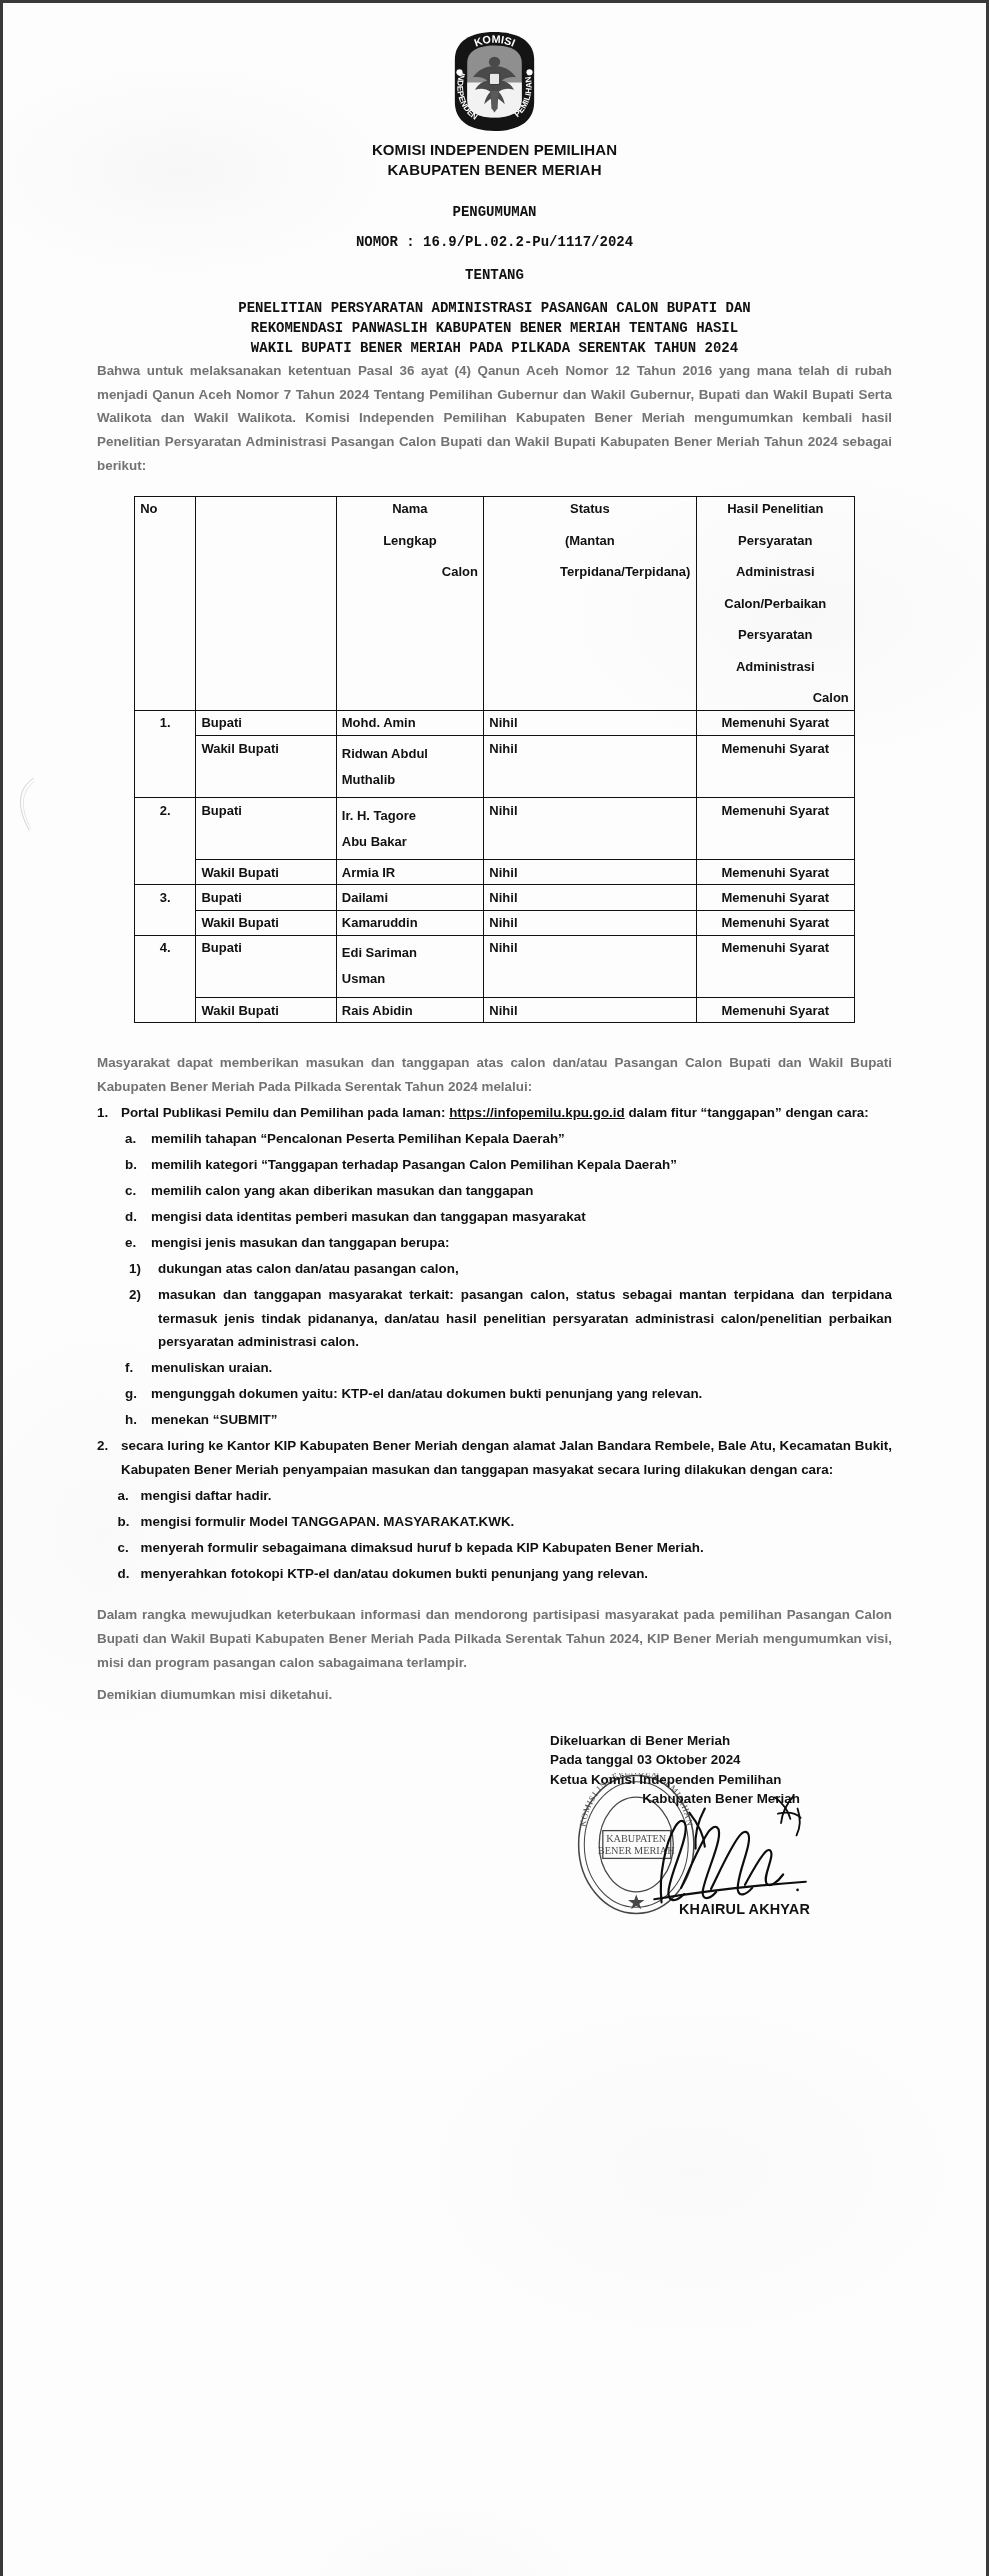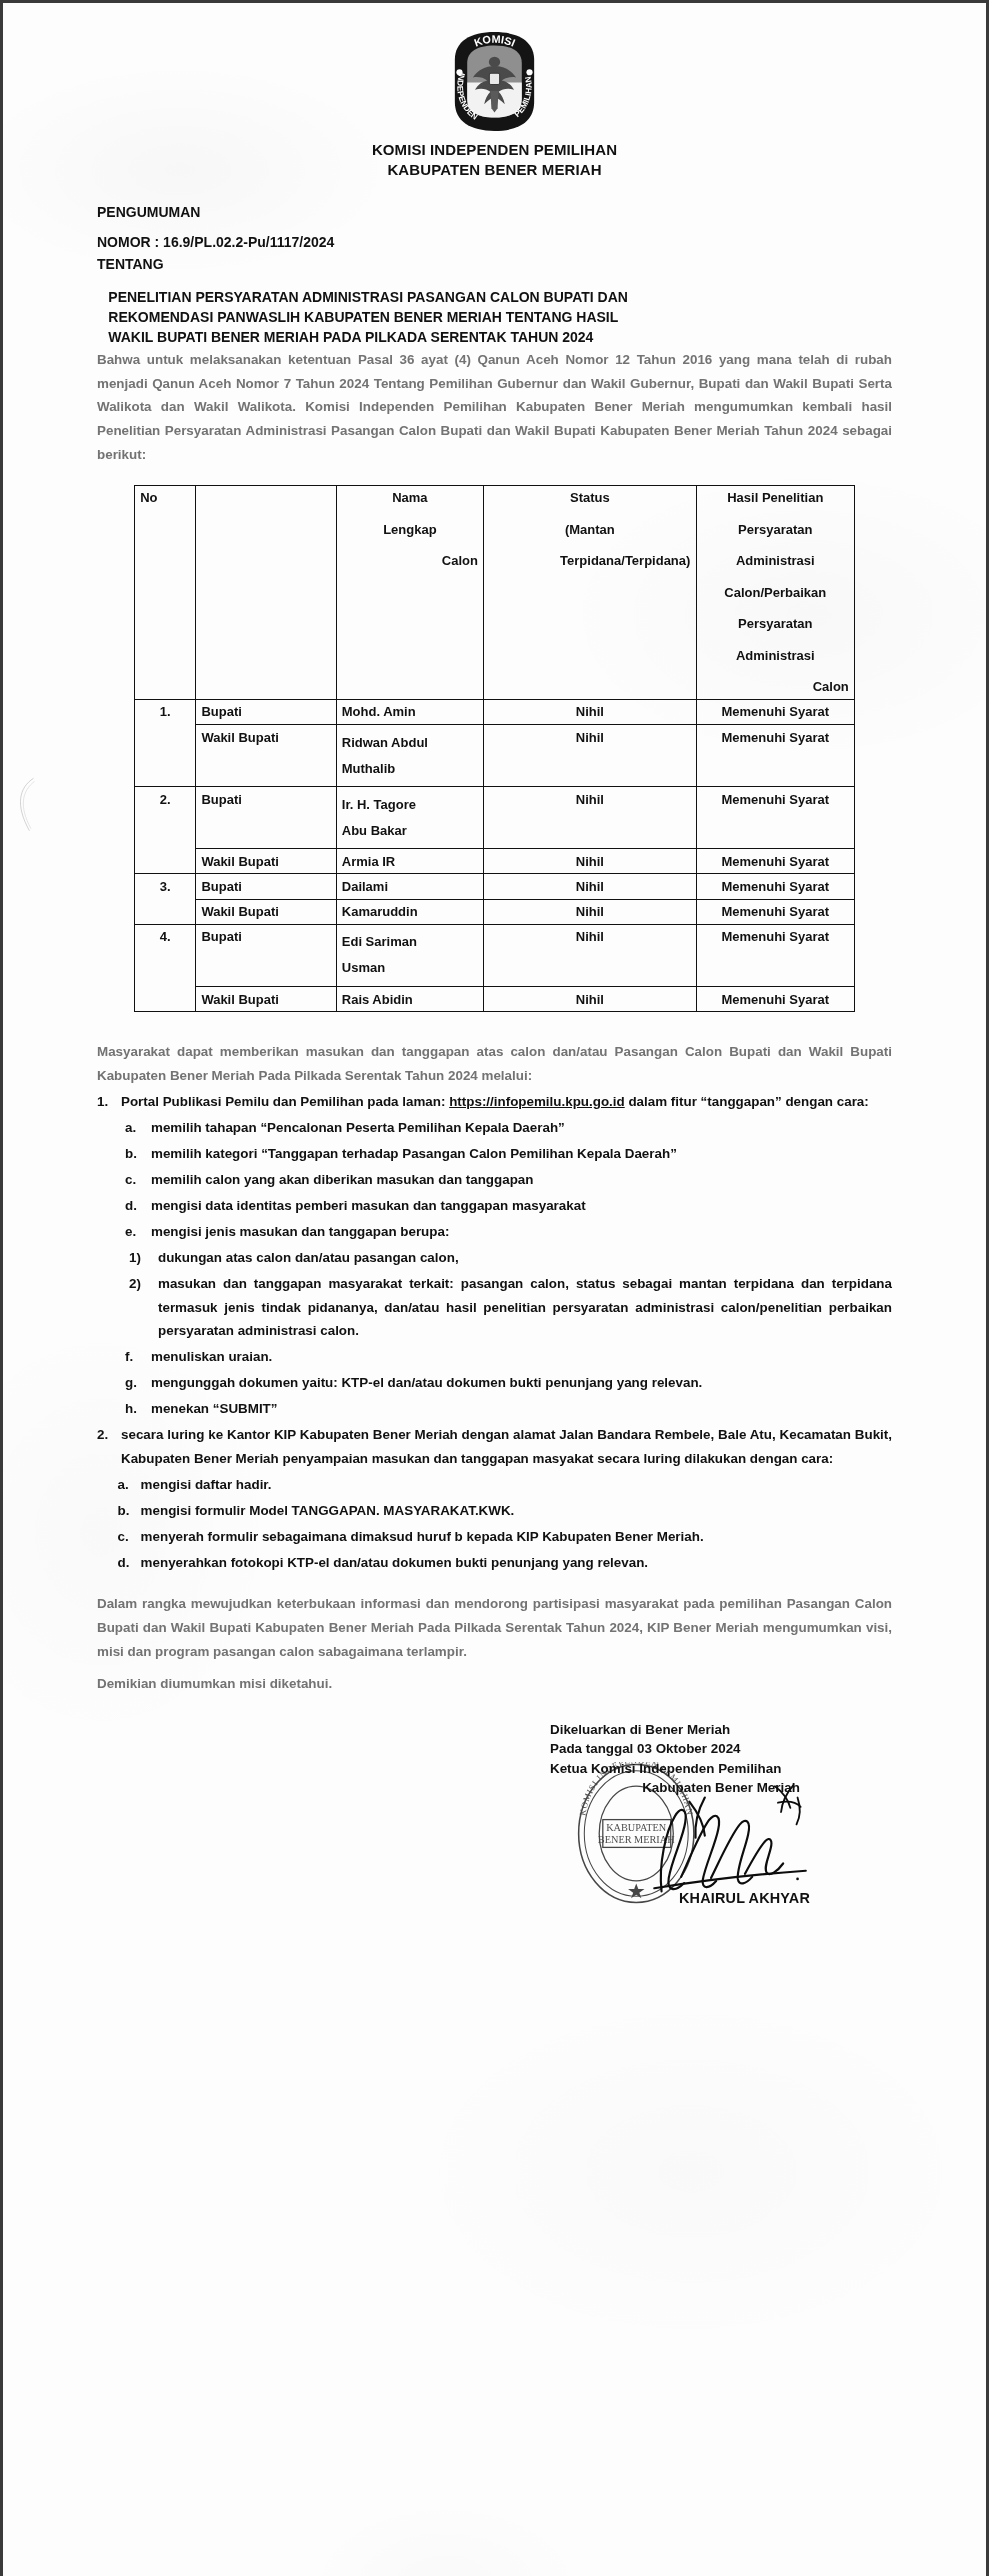--- a/index.html
+++ b/index.html
@@ -40,24 +40,24 @@
     text-align:center;
     font-size:15px;
     font-weight:bold;
     line-height:1.33;
     color:#111;
     letter-spacing:0.1px;
     margin-top:5.2px;
   }
 
   
-  .title-block{ color:#111; }
+  .title-block{ text-align:center; color:#111;font-family:Liberation Mono, monospace; }
   .t-pengumuman{ font-size:14px; font-weight:bold; margin-top:24px; }
   .t-nomor{ font-size:14px; font-weight:bold; margin-top:14.4px; }
-  .t-tentang{ font-size:14px; font-weight:bold; margin-top:6px; }
+  .t-tentang{ font-size:14px; font-weight:bold; margin-top:17px; }
   .t-subject{
     font-size:14px; font-weight:bold; margin-top:14.4px;
     line-height:1.45; padding:0 11.3px;
   }
 
   
   p.body{
     font-size:13.4px;
     font-weight:bold;
     color:#737373;
@@ -88,21 +88,21 @@
   col.c-stat{ width:29.5%; }
   col.c-hasil{ width:22%; }
 
   td.hd-no{ text-align:left; }
   td.hd-center{ text-align:center; }
   .hd-stack > div{ margin:0 0 16.5px 0; }
   .hd-stack > div:last-child{ margin-bottom:0;text-align:right; }
   td.row-no{ text-align:center; vertical-align:middle; font-size:13.4px; }
   td.cell-jab{ text-align:left; }
   td.cell-nama{ text-align:left; }
-  td.cell-stat{ text-align:center; }
+  td.cell-stat{ text-align:left; }
   td.cell-hasil{ text-align:center; }
   .nm-two{ line-height:2.0; }
   .nm-spread{ display:flex; justify-content:space-between; }
 
   
   ol, ul { margin:0; padding:0; list-style:none; }
   .lvl1 > li{
     display:flex; font-size:13.4px; font-weight:bold; color:#111;
     line-height:1.78; margin-top:2.1px;
   }

